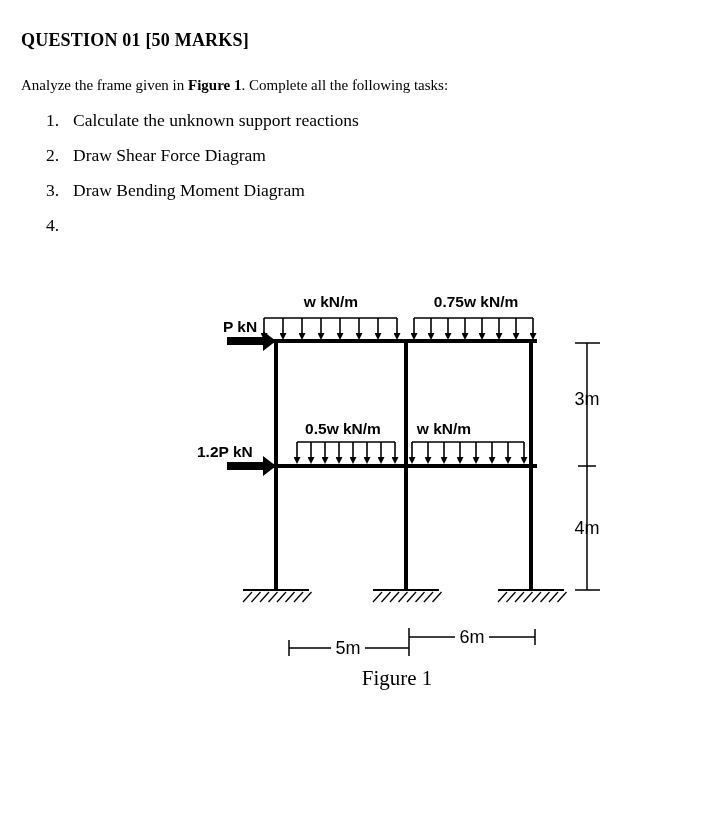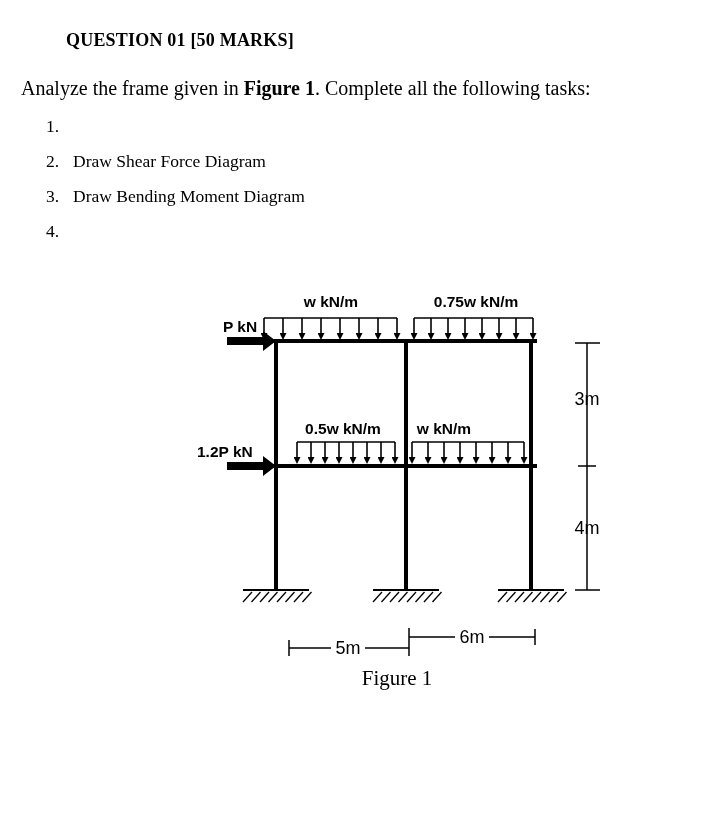--- a/index.html
+++ b/index.html
@@ -3,40 +3,41 @@
 <meta charset="utf-8">
 <style>
   html, body { margin: 0; padding: 0; }
   body {
     width: 720px; height: 840px;
     background: #ffffff; color: #000;
     font-family: "Liberation Serif", serif;
     position: relative; overflow: hidden;
   }
   .content { padding: 30px 20px 0 21px; }
-  .heading { font-weight: bold; font-size: 18px; letter-spacing: 0.2px; margin-left: 45px; }
-  .intro { font-size: 20px; margin: 26px 0 0 0; }
+  .heading { font-weight: bold; font-size: 18px; letter-spacing: 0.2px; }
+  .intro { font-size: 15px; margin: 26px 0 0 0; }
   .tasks { margin-top: 9px; }
   .task { display: flex; font-size: 17.5px; line-height: 35px; }
   .task-num { margin-left: 25px; width: 27px; }
   .figure-wrap { position: absolute; left: 185px; top: 288px; width: 440px; height: 412px; }
   svg text { fill: #000; stroke: none; }
   .figlabel { font: bold 15.5px "Liberation Sans", sans-serif; }
   .dimlabel { font: 18px "Liberation Sans", sans-serif; }
   .caption  { font: 21px "Liberation Serif", serif; }
 </style>
 </head>
 <body>
 
 <div class="content">
   <div class="heading">QUESTION 01 [50 MARKS]</div>
   <p class="intro"><span>Analyze the frame given in </span><b>Figure 1</b><span>. Complete all the following tasks:</span></p>
   <div class="tasks">
     <div class="task">
       <span class="task-num">1.</span>
+      <span class="task-text">Calculate the unknown support reactions</span>
     </div>
     <div class="task">
       <span class="task-num">2.</span>
       <span class="task-text">Draw Shear Force Diagram</span>
     </div>
     <div class="task">
       <span class="task-num">3.</span>
       <span class="task-text">Draw Bending Moment Diagram</span>
     </div>
     <div class="task">

